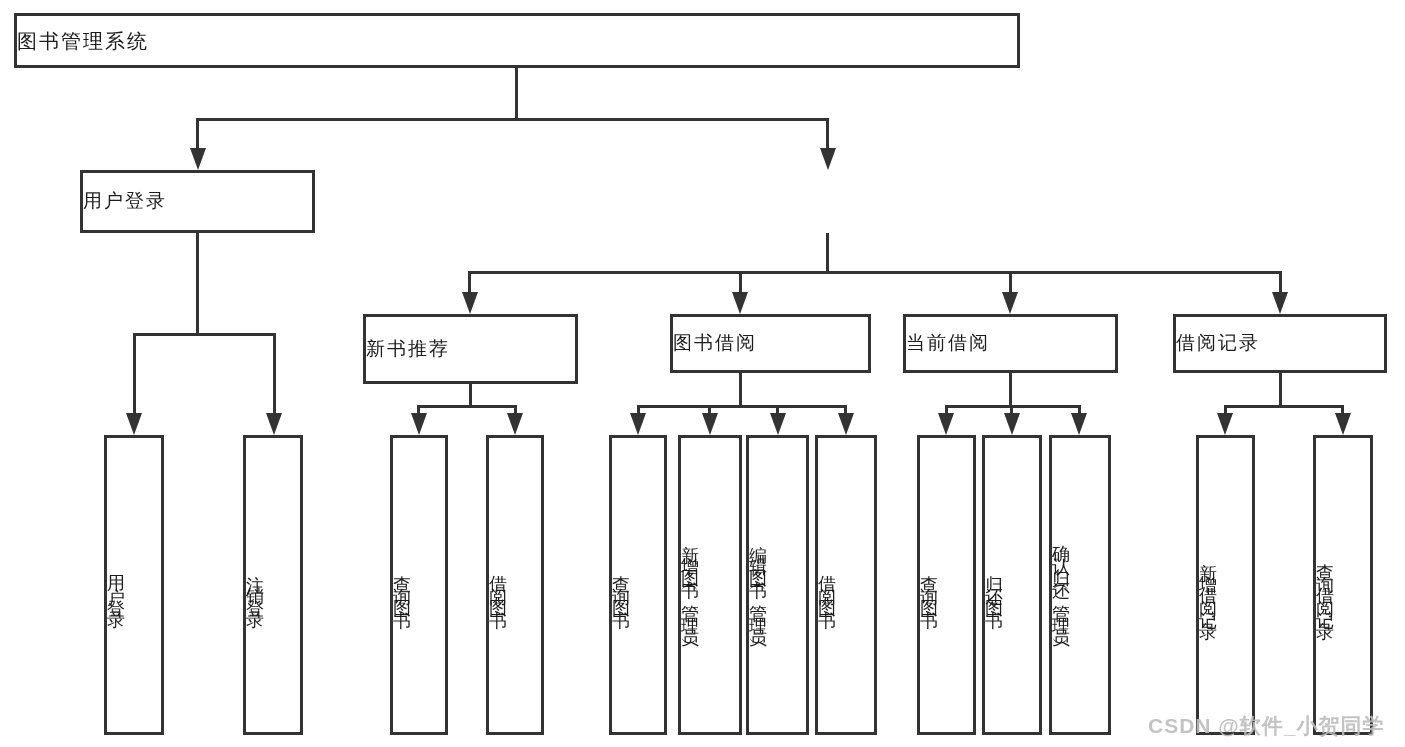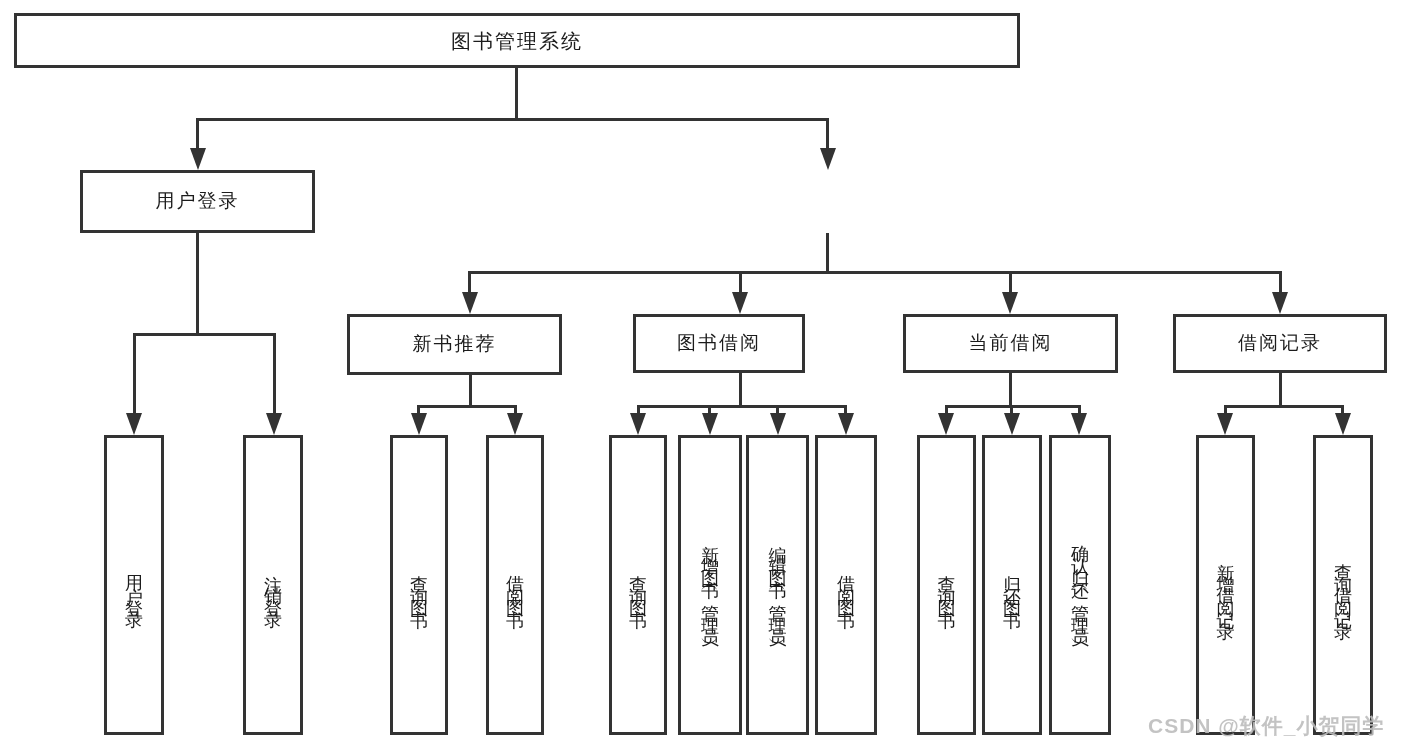--- a/index.html
+++ b/index.html
@@ -2,21 +2,21 @@
 <html style="--line: #333333; --bg: #ffffff; --text: #1c1c1c; --wm: #bdbdbd;"><head>
 <meta charset="utf-8">
 <style>
   html,body{margin:0;padding:0;background:#fff;}
   #canvas{
     position:relative;width:1405px;height:747px;background:var(--bg,#ffffff);
     font-family:"Liberation Sans","DejaVu Sans",sans-serif;overflow:hidden;
   }
   .box{
     position:absolute;background:#fff;border:3px solid var(--line,#333333);
-    display:flex;align-items:center;justify-content:center;box-sizing:border-box;z-index:2;
+    display:flex;align-items:center;justify-content:flex-start;box-sizing:border-box;z-index:2;
   }
   .lbl{
     font-size:19px;color:var(--text,#1c1c1c);letter-spacing:2px;white-space:nowrap;line-height:1.2;
   }
   .root .lbl{font-size:20px;}
   .leaf .lbl{
     writing-mode:vertical-rl;text-orientation:mixed;
     font-size:18px;letter-spacing:12px;line-height:1;white-space:normal;
   }
   .vline,.hline{position:absolute;background:var(--line,#333333);z-index:1;}
@@ -63,24 +63,24 @@
   <div class="hline" style="left:469px;top:271px;width:813px"></div>
   <div class="vline" style="left:468px;top:271px;height:23px"></div>
   <div class="arrow" style="left:462px;top:292px"></div>
   <div class="vline" style="left:739px;top:271px;height:23px"></div>
   <div class="arrow" style="left:732px;top:292px"></div>
   <div class="vline" style="left:1009px;top:271px;height:23px"></div>
   <div class="arrow" style="left:1002px;top:292px"></div>
   <div class="vline" style="left:1279px;top:271px;height:23px"></div>
   <div class="arrow" style="left:1272px;top:292px"></div>
 
-  <div class="box" style="left:347px;top:314px;width:215px;height:61px">
+  <div class="box" style="left:363px;top:314px;width:215px;height:70px">
     <span class="lbl">新书推荐</span>
   </div>
-  <div class="box" style="left:633px;top:314px;width:172px;height:59px">
+  <div class="box" style="left:670px;top:314px;width:201px;height:59px">
     <span class="lbl">图书借阅</span>
   </div>
   <div class="box" style="left:1173px;top:314px;width:214px;height:59px">
     <span class="lbl">借阅记录</span>
   </div>
   <div class="box" style="left:903px;top:314px;width:215px;height:59px">
     <span class="lbl">当前借阅</span>
   </div>
 
   <div class="vline" style="left:469px;top:373px;height:34px"></div>

